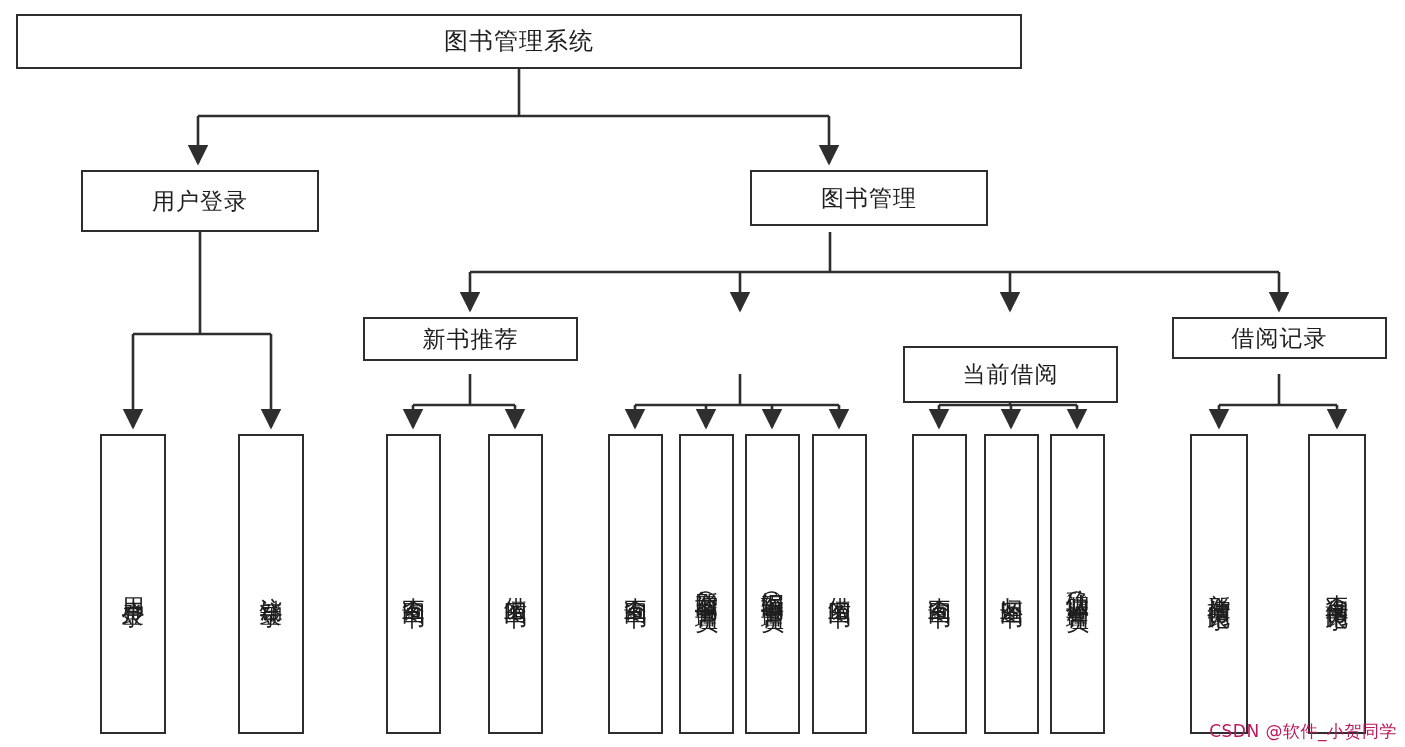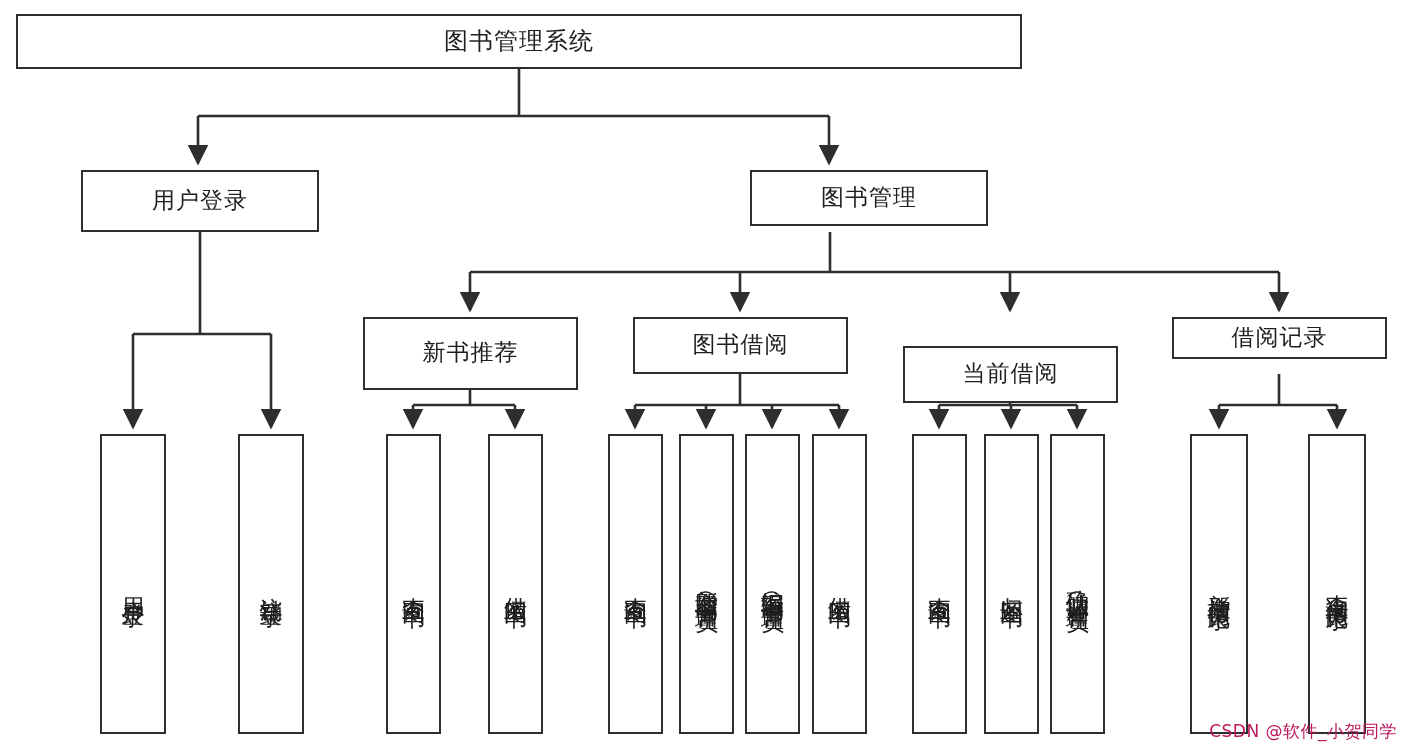--- a/index.html
+++ b/index.html
@@ -22,21 +22,20 @@
   }
   .node-box{
     position:absolute;
     box-sizing:border-box;
     background:#ffffff;
     border:2.5px solid #2e2e2e;
     display:flex;
     align-items:center;
     justify-content:center;
     overflow:hidden;
-    font-family:Liberation Serif, serif;
   }
   .node-label{
     font-size:23px;
     line-height:1.15;
     letter-spacing:1px;
     color:#1e1e1e;
     white-space:nowrap;
     text-align:center;
   }
   .node-root .node-label{font-size:24px;}
@@ -131,25 +130,22 @@
     <span class="node-label">图书管理系统</span>
   </div>
 
   <div class="node-box" style="left: 81px; top: 170px; width: 238px; height: 62px;">
     <span class="node-label">用户登录</span>
   </div>
   <div class="node-box" style="left: 750px; top: 170px; width: 238px; height: 56px;">
     <span class="node-label">图书管理</span>
   </div>
 
-  <div class="node-box" style="left: 363px; top: 317px; width: 215px; height: 73px;">
+  <div class="node-box" style="left: 363px; top: 317px; width: 215px; height: 44px;">
     <span class="node-label">新书推荐</span>
-  </div>
-  <div class="node-box" style="left: 633px; top: 317px; width: 215px; height: 57px;">
-    <span class="node-label">图书借阅</span>
   </div>
   <div class="node-box" style="left: 903px; top: 317px; width: 215px; height: 57px; margin-top: 29px;">
     <span class="node-label">当前借阅</span>
   </div>
   <div class="node-box" style="left: 1172px; top: 317px; width: 215px; height: 42px;">
     <span class="node-label">借阅记录</span>
   </div>
 
   <div class="leaf-box" style="left: 100px; top: 434px; width: 66px; height: 300px;">
     <span class="leaf-label">用户登录</span>

